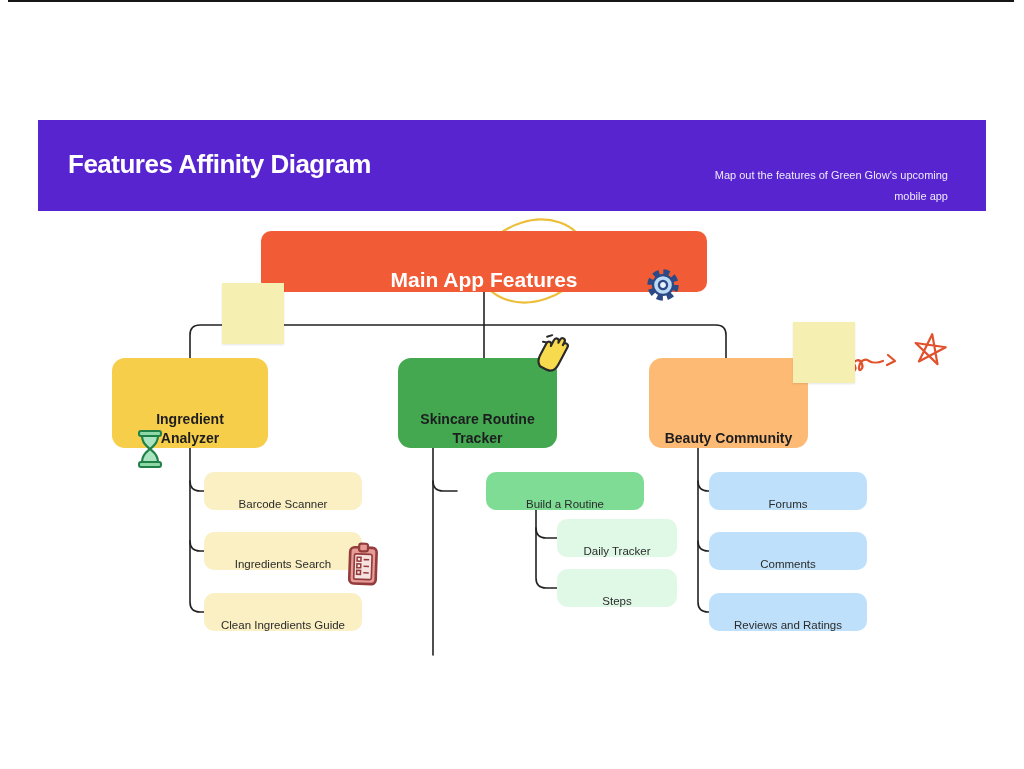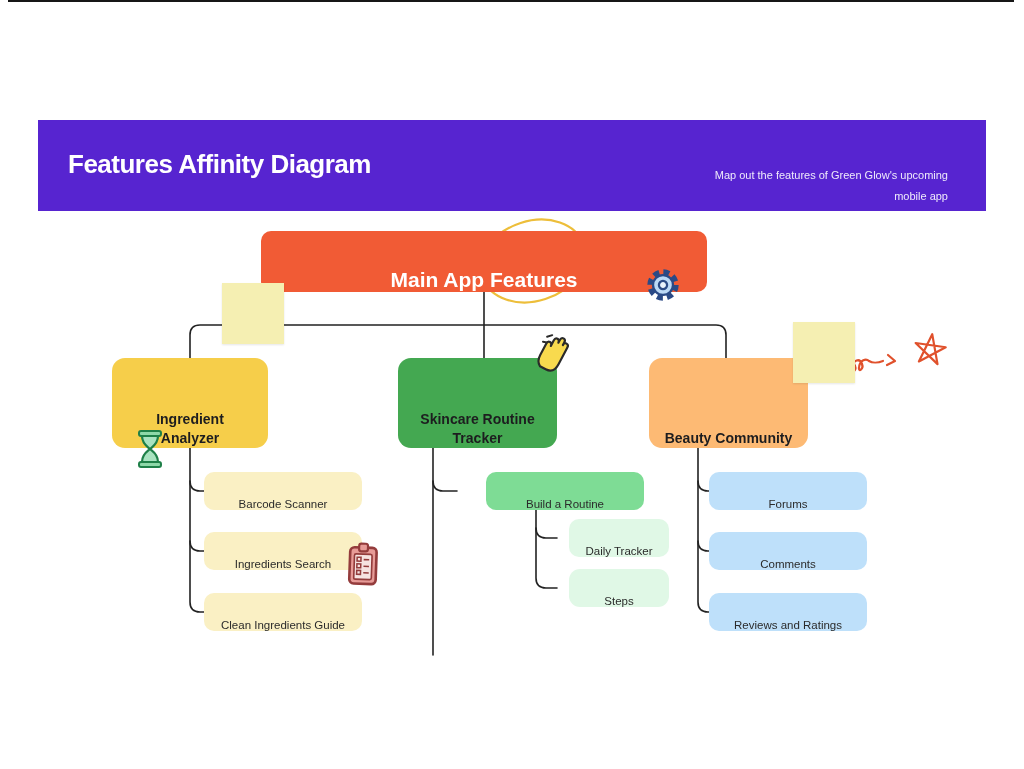--- a/index.html
+++ b/index.html
@@ -29,21 +29,21 @@
   .branch-node{width:156px;height:90px;border-radius:13px;}
   .branch-node .node-label{font-size:14px;font-weight:bold;line-height:19px;padding:0 14px;}
   .branch-yellow{left:112px;top:358px;background:#F6CE4A;}
   .branch-green{left:398px;top:358px;width:159px;background:#44A851;}
   .branch-blue{left:649px;top:358px;width:159px;background:#fdba74;}
   .child-node{width:158px;height:38px;border-radius:10px;}
   .child-node .node-label{font-size:11.5px;font-weight:500;color:#2b2b2b;}
   .child-yellow{background:#FAF0C4;left:204px;}
   .child-blue{background:#BEE0FA;left:709px;}
   .child-green-mid{background:#7EDC95;left:457px;top:472px;margin-left:29px;}
-  .child-green-light{background:#E0F8E6;left:569px;width:100px;}
+  .child-green-light{background:#E0F8E6;left:557px;width:120px;}
   .row1{top:472px;}.row2{top:532px;}.row3{top:593px;}
   
   .sticky{
     position:absolute;width:62px;height:61px;background:#F5EFB2;
     box-shadow:0 1px 2px rgba(0,0,0,0.10);
   }
   .sticky-1{left:222px;top:283px;}
   .sticky-2{left:793px;top:322px;}
   
   .icon{position:absolute;}

